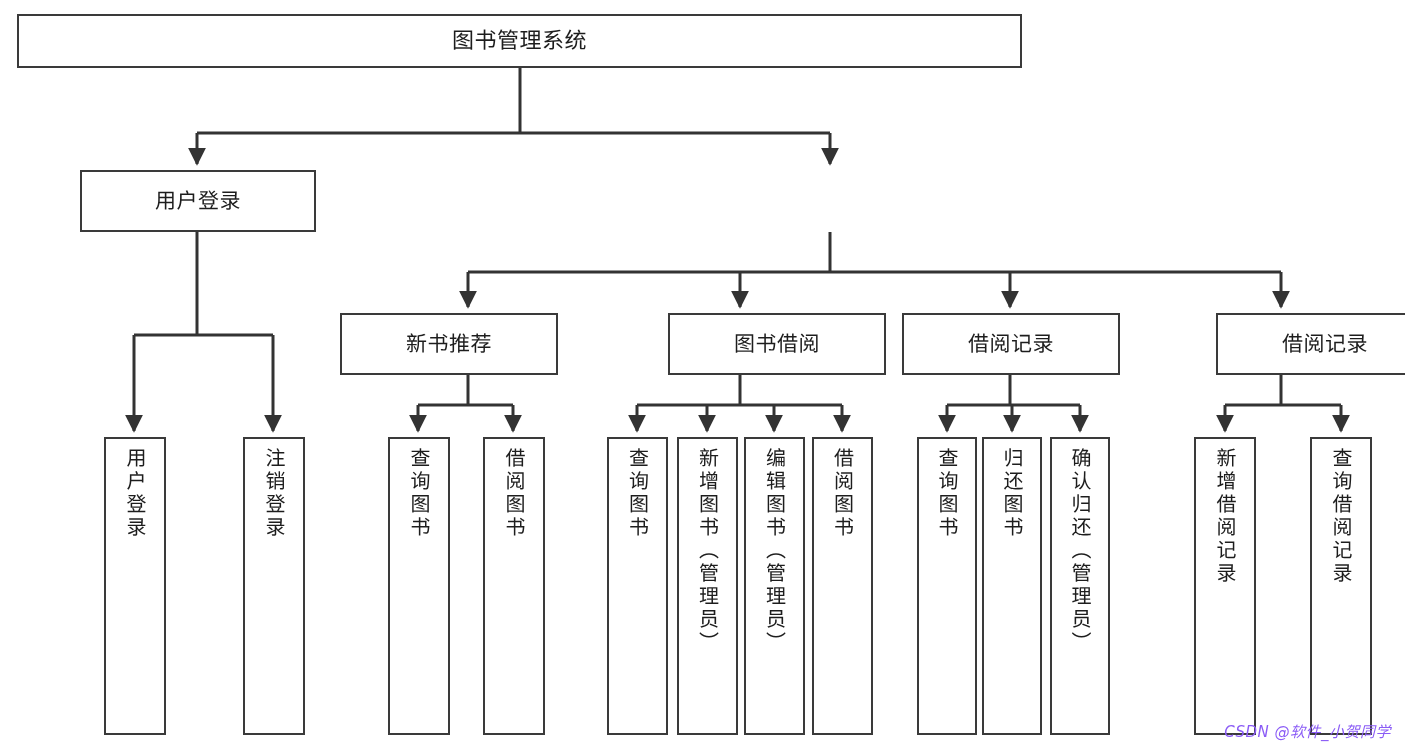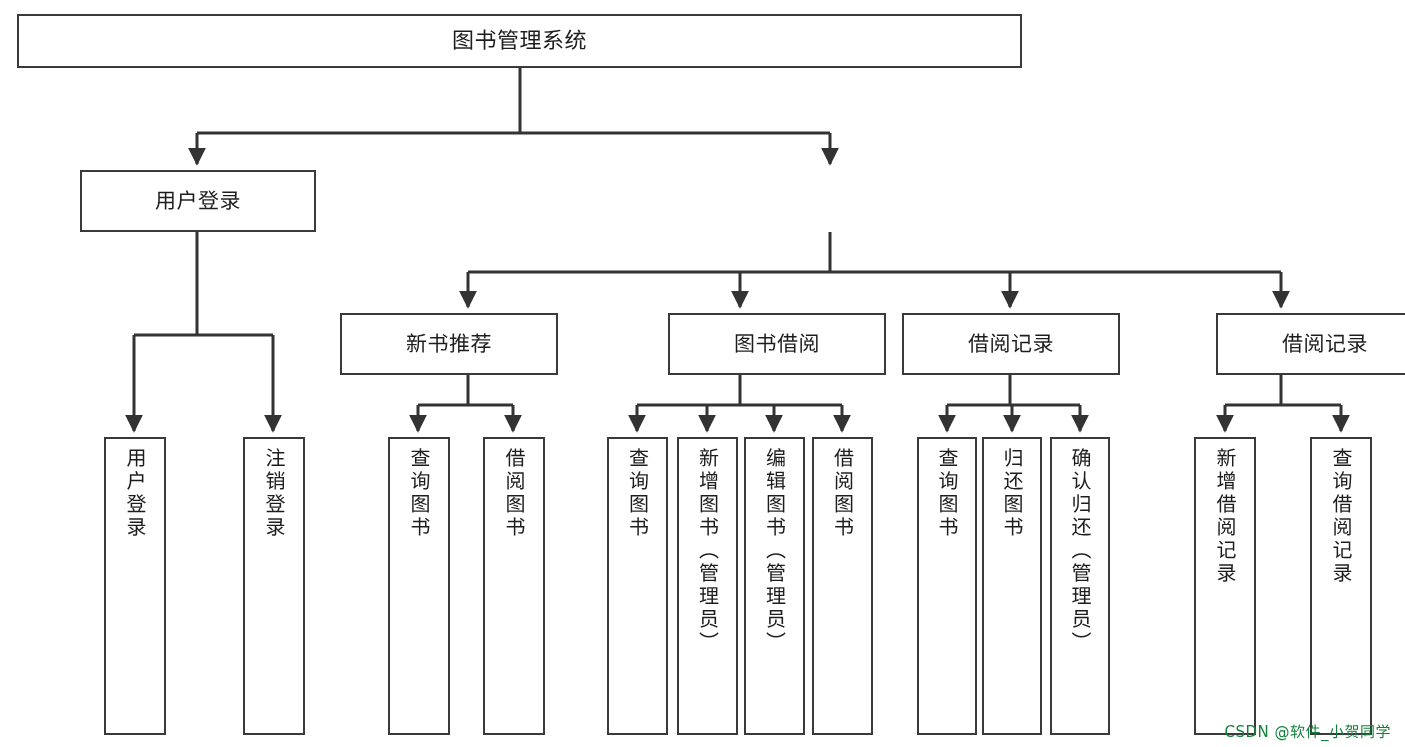--- a/index.html
+++ b/index.html
@@ -58,24 +58,25 @@
     max-height: 100%;
   }
   .node.root .label { font-size: 22px; }
   .node.l1 .label { font-size: 21px; }
   .node.l2 .label { font-size: 21px; }
   #watermark {
     position: absolute;
     right: 14px;
     bottom: 6px;
     font-size: 15px;
-    color: #15803d;
+    color: #8b5cf6;
     letter-spacing: 0.5px;
     z-index: 5;
     white-space: nowrap;
+    font-style: italic;
   }
 </style>
 </head>
 <body>
 
 <div id="canvas">
 
   <svg id="wires" viewBox="0 0 1405 747" xmlns="http://www.w3.org/2000/svg">
     <defs>
       <marker id="arrow" viewBox="0 0 10 10" refX="9" refY="5" markerWidth="6" markerHeight="6" orient="auto-start-reverse">

